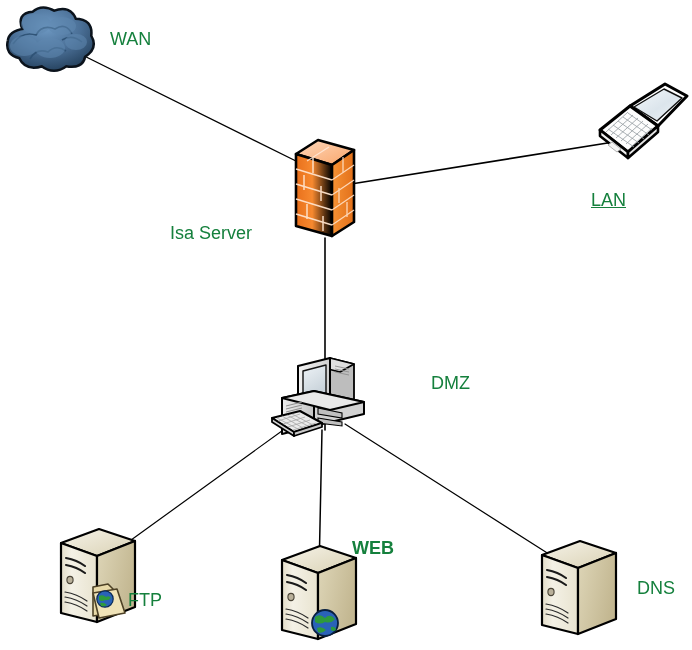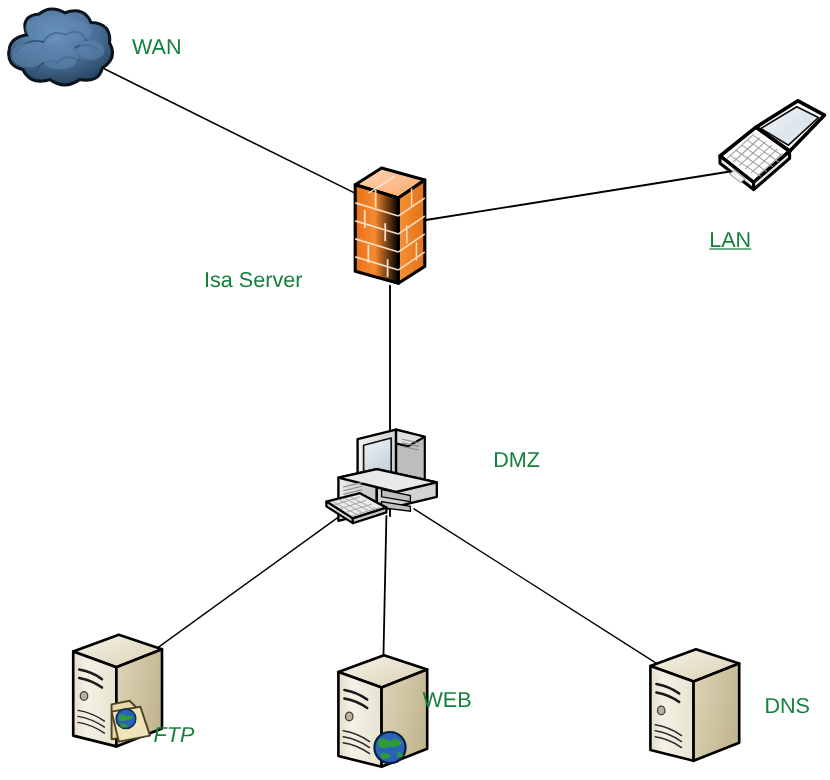--- a/index.html
+++ b/index.html
@@ -240,21 +240,21 @@
         <path d="M9 68 L30 79"></path>
           <path d="M14 66 L35 78"></path>
         <path d="M19 65 L40 76"></path>
           <path d="M24 64 L45 75"></path>
         <path d="M10 71 L32 64"></path>
           <path d="M15 74 L37 67"></path>
         <path d="M20 77 L42 70"></path>
           <path d="M25 80 L48 73"></path>
       </g>
     </svg>
-    <div class="node-label" style="left:411px;top:371px;">DMZ</div>
+    <div class="node-label" style="left:431px;top:371px;">DMZ</div>
   </div>
 
   <div class="node" id="node-ftp" style="left:0;top:0;">
     <svg class="node-art" width="90" height="105" viewBox="0 0 90 105" style="left:55px;top:525px;">
       <defs>
         <linearGradient id="srvFront" x1="0" y1="0" x2="1" y2="0">
           <stop offset="0%" stop-color="#e3ddc9"></stop>
           <stop offset="30%" stop-color="#f4f1e6"></stop>
           <stop offset="100%" stop-color="#e8e3cf"></stop>
         </linearGradient>
@@ -288,21 +288,21 @@
       </g>
 
       <g>
         <polygon points="38,62 53,59 58,64 58,88 38,91" fill="#e8d9a8" stroke="#4d4126" stroke-width="1.6" stroke-linejoin="round"></polygon>
         <polygon points="38,68 62,64 70,88 44,93" fill="#f0e3b8" stroke="#4d4126" stroke-width="1.6" stroke-linejoin="round"></polygon>
         <circle cx="50" cy="74" r="8.2" fill="#2a62b8" stroke="#0b2b57" stroke-width="1.2"></circle>
         <path d="M44 71 Q48 69 51 72 Q54 70 56 73 Q53 76 50 75 Q47 77 44 75 Z" fill="#2e9a3d"></path>
         <path d="M45 78 Q49 77 52 80 Q49 82 46 81 Z" fill="#2e9a3d"></path>
       </g>
     </svg>
-    <div class="node-label" style="left:128px;top:600px;font-style:italic;">FTP</div>
+    <div class="node-label" style="left:128px;top:588px;">FTP</div>
   </div>
 
   <div class="node" id="node-web" style="left:0;top:0;">
     <svg class="node-art" width="90" height="105" viewBox="0 0 90 105" style="left:276px;top:542px;">
       <polygon points="6,18 44,4 80,16 42,31" fill="url(#srvTop)" stroke="#000" stroke-width="2.2" stroke-linejoin="round"></polygon>
       <polygon points="6,18 42,31 42,97 6,88" fill="url(#srvFront)" stroke="#000" stroke-width="2.2" stroke-linejoin="round"></polygon>
       <polygon points="42,31 80,16 80,82 42,97" fill="url(#srvSide)" stroke="#000" stroke-width="2.2" stroke-linejoin="round"></polygon>
       <g stroke="#1a1a1a" stroke-width="2.1" fill="none" stroke-linecap="round">
         <path d="M11 33 Q22 35 30 41"></path>
         <path d="M11 40 Q22 42 30 48"></path>
@@ -314,21 +314,21 @@
         <path d="M10 77 Q22 79 32 86"></path>
       </g>
 
       <g>
         <circle cx="49" cy="81" r="13" fill="#2a62b8" stroke="#08203f" stroke-width="1.8"></circle>
         <path d="M39 75 Q44 71 49 76 Q54 71 59 77 Q55 82 49 80 Q44 83 39 80 Z" fill="#2e9a3d"></path>
         <path d="M41 86 Q46 84 50 88 Q46 92 42 90 Z" fill="#2e9a3d"></path>
         <path d="M55 85 Q59 84 60 88 Q57 90 55 88 Z" fill="#2e9a3d"></path>
       </g>
     </svg>
-    <div class="node-label" style="left:352px;top:571px;">WEB</div>
+    <div class="node-label" style="left:352px;top:536px;font-weight:bold;">WEB</div>
   </div>
 
   <div class="node" id="node-dns" style="left:0;top:0;">
     <svg class="node-art" width="90" height="105" viewBox="0 0 90 105" style="left:536px;top:537px;">
       <polygon points="6,18 44,4 80,16 42,31" fill="url(#srvTop)" stroke="#000" stroke-width="2.2" stroke-linejoin="round"></polygon>
       <polygon points="6,18 42,31 42,97 6,88" fill="url(#srvFront)" stroke="#000" stroke-width="2.2" stroke-linejoin="round"></polygon>
       <polygon points="42,31 80,16 80,82 42,97" fill="url(#srvSide)" stroke="#000" stroke-width="2.2" stroke-linejoin="round"></polygon>
       <g stroke="#1a1a1a" stroke-width="2.1" fill="none" stroke-linecap="round">
         <path d="M11 33 Q22 35 30 41"></path>
         <path d="M11 40 Q22 42 30 48"></path>

